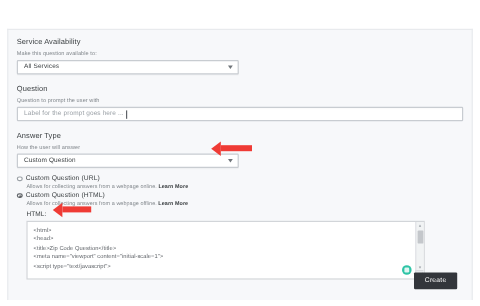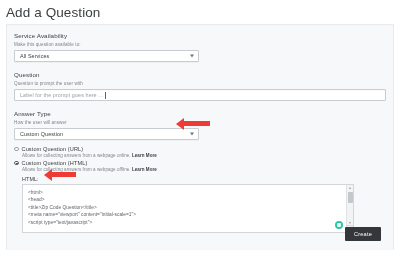--- a/index.html
+++ b/index.html
@@ -289,21 +289,20 @@
   #arrow-answer-type { left: 176px; top: 119px; }
   #arrow-answer-type .shaft { width: 26px; }
   #arrow-html { left: 44px; top: 170px; }
   #arrow-html .shaft { width: 24px; }
 </style>
 </head>
 <body>
 
 <div class="page">
 
-  <div class="page-title">Add a Question</div>
 
   <div class="card">
 
     <div class="field-title">Service Availability</div>
     <div class="hint">Make this question available to:</div>
     <div class="select-box w-half">
       <span class="select-value">All Services</span>
       <span class="caret"></span>
     </div>
 

